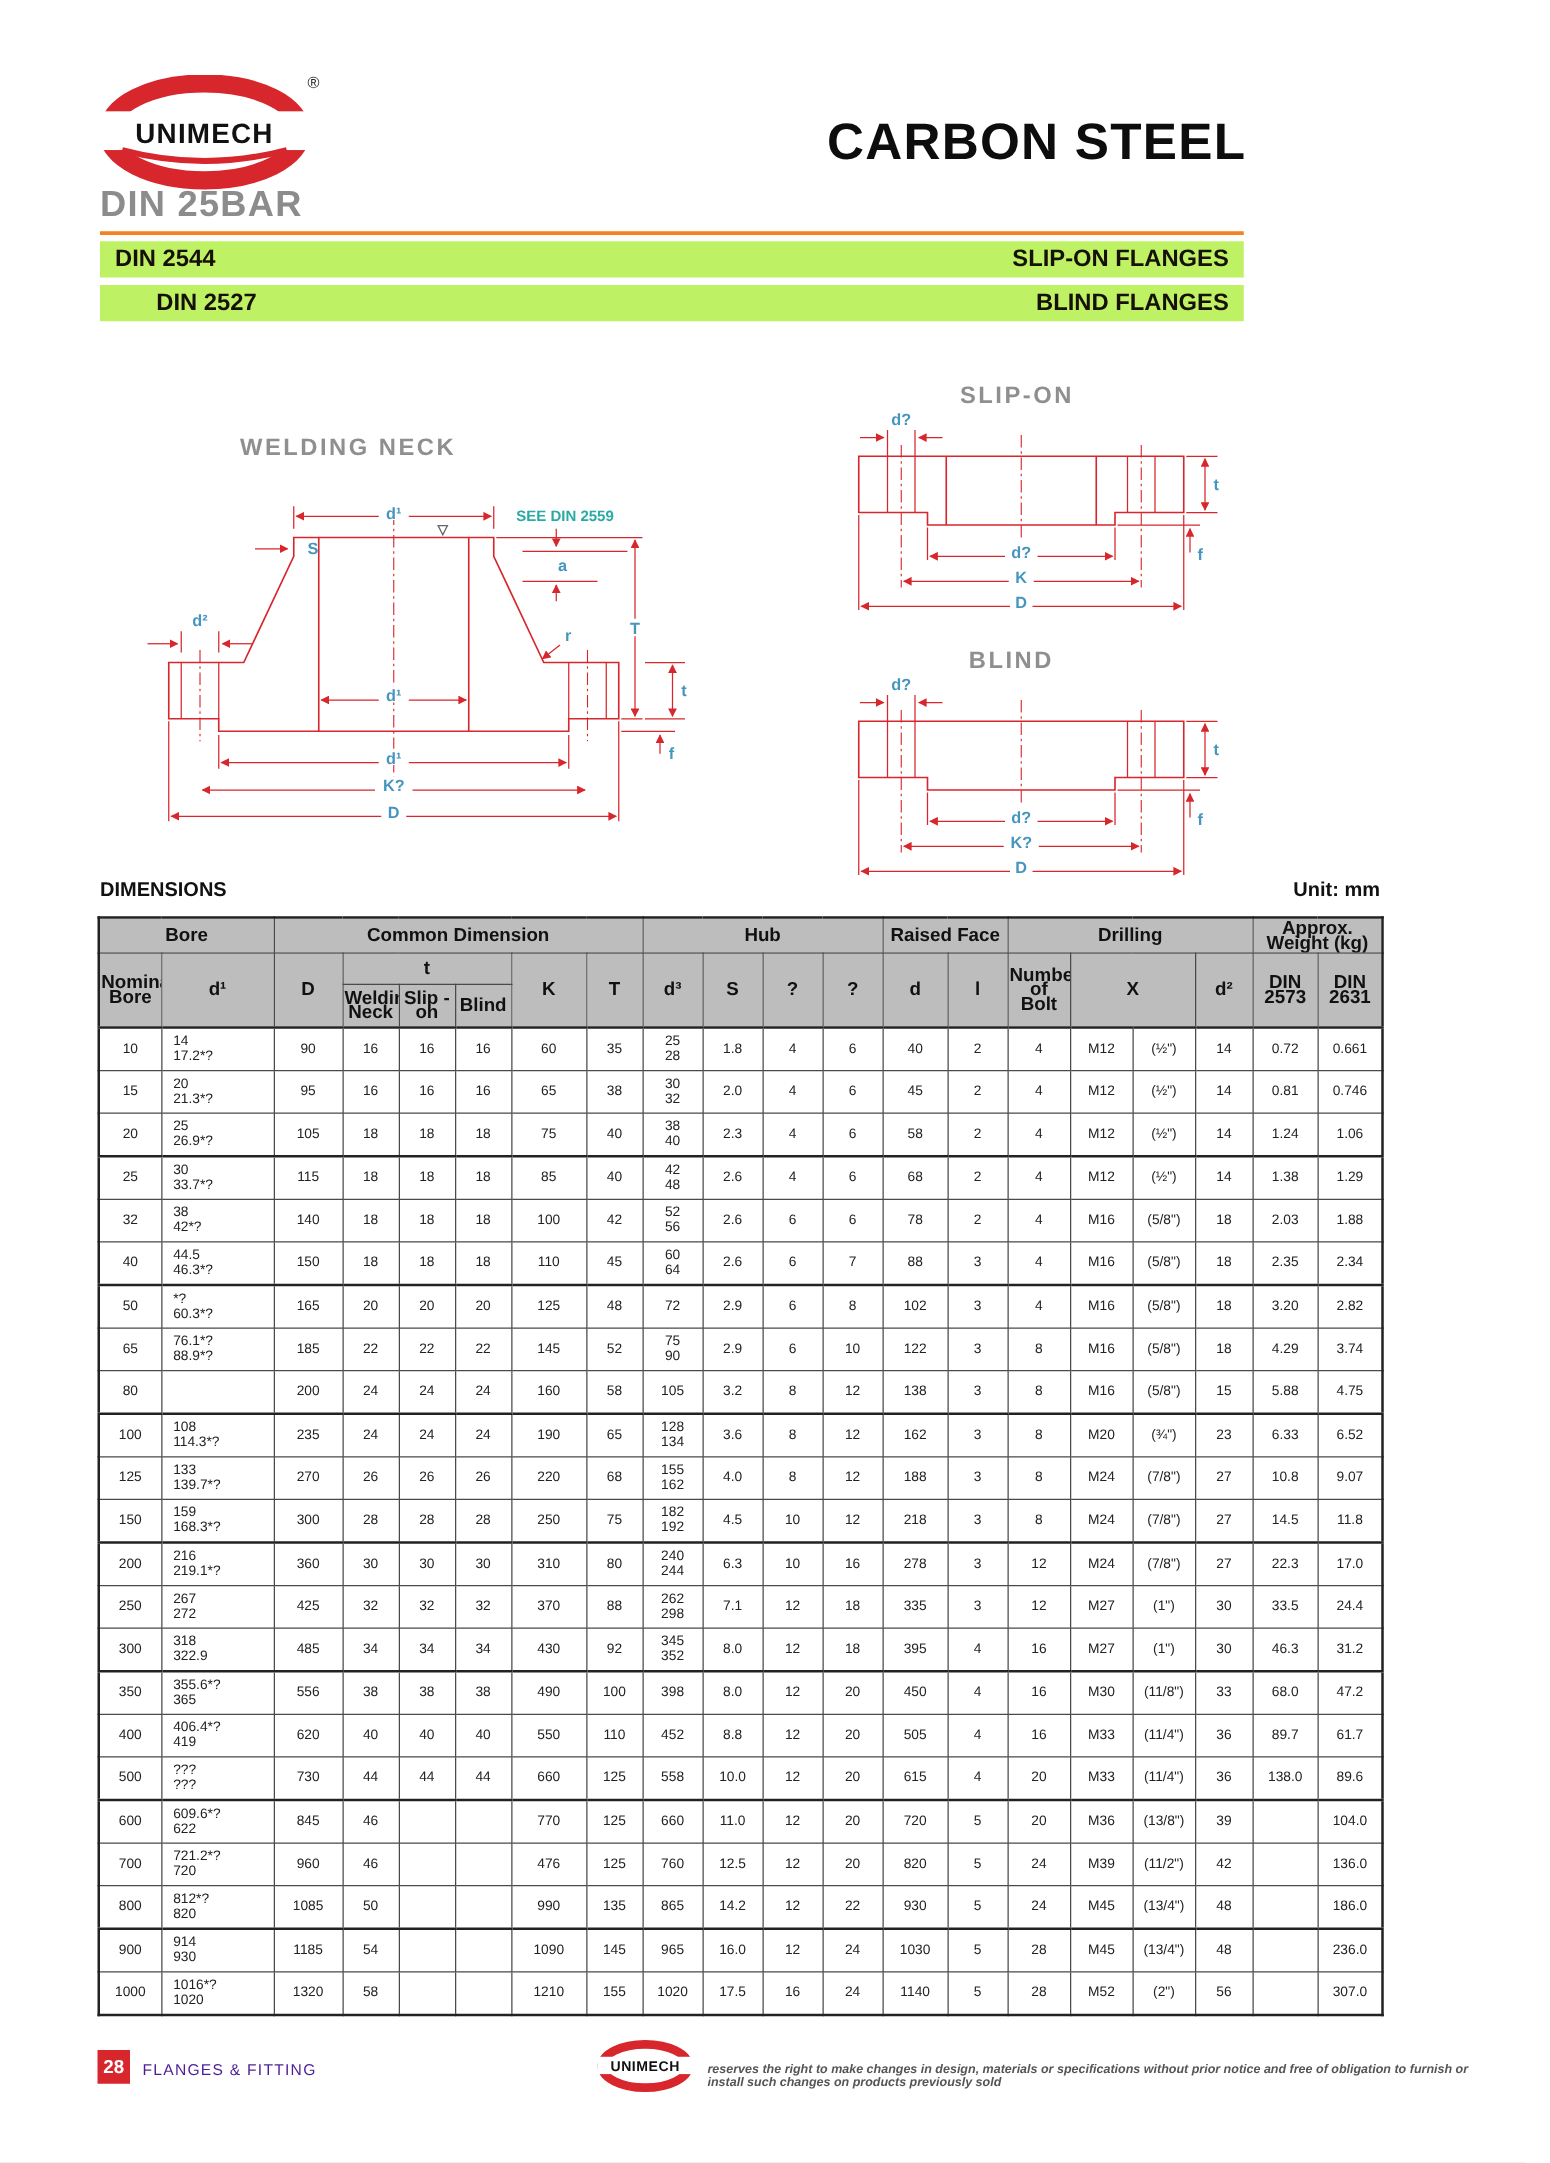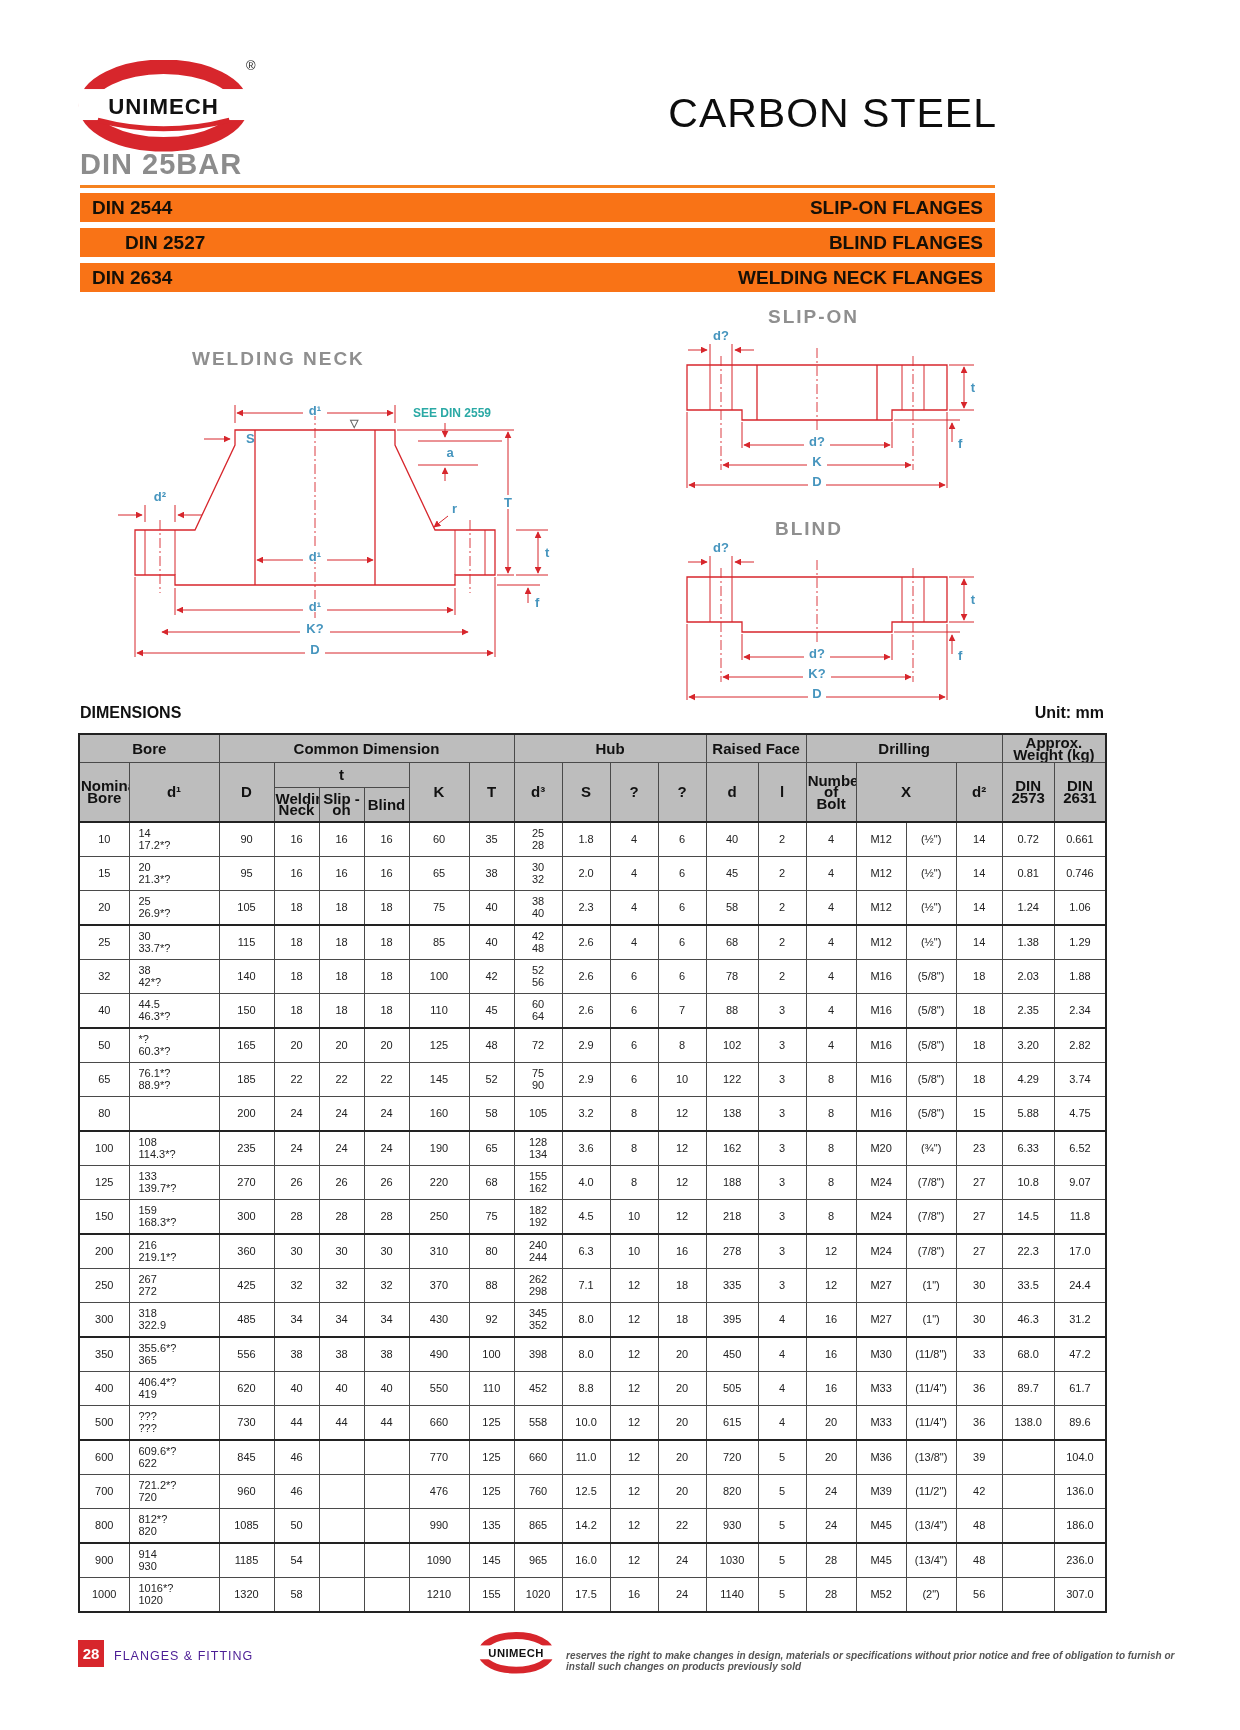--- a/index.html
+++ b/index.html
@@ -3,26 +3,26 @@
 <meta charset="utf-8">
 <style>
   html,body{margin:0;padding:0;background:#e8e8e8;}
   .page{position:relative;width:1240px;height:1730px;background:#ffffff;margin:0 auto;
         font-family:"Liberation Sans",sans-serif;overflow:hidden;}
   .abs{position:absolute;}
 
   
   .logo-wrap{position:absolute;left:78px;top:60px;width:175px;height:92px;}
   .reg-mark{position:absolute;left:246px;top:58px;font-size:13px;color:#222;}
-  .carbon-title{position:absolute;top:90px;right:243px;font-size:41px;font-weight:normal;
+  .carbon-title{position:absolute;top:90px;right:243px;font-size:41px;font-weight:bold;
                 letter-spacing:1px;color:#0d0d0d;white-space:nowrap;}
   .series-title{position:absolute;left:80px;top:148px;font-size:29px;font-weight:bold;
                 color:#8c8c8c;letter-spacing:1px;}
   .orange-rule{position:absolute;left:80px;top:185px;width:915px;height:3px;background:#F5821F;}
-  .banner{position:absolute;left:80px;width:915px;height:29px;background:#f97316;
+  .banner{position:absolute;left:80px;width:915px;height:29px;background:#bef264;
           display:flex;justify-content:space-between;align-items:center;
           padding:0 12px;box-sizing:border-box;font-weight:bold;font-size:19px;color:#161007;}
 
   
   .diag-title{position:absolute;color:#8f8f8f;font-weight:bold;letter-spacing:2px;font-size:19px;}
   svg text{font-family:"Liberation Sans",sans-serif;font-size:13px;font-weight:bold;}
   .lbl{fill:#4695BE;}
   .teal{fill:#2AA9A5;}
   .redln{stroke:#D7262C;stroke-width:1.3;fill:none;}
   .thinln{stroke:#D7262C;stroke-width:1;fill:none;}
@@ -67,24 +67,20 @@
   <div class="series-title">DIN 25BAR</div>
   <div class="orange-rule"></div>
 
   <div class="banner" style="top:193px;">
     <span>DIN 2544</span>
     <span>SLIP-ON FLANGES</span>
   </div>
   <div class="banner" style="top:228px;padding-left:45px;">
     <span>DIN 2527</span>
     <span>BLIND FLANGES</span>
-  </div>
-  <div class="banner" style="top:263px;">
-    <span>DIN 2634</span>
-    <span>WELDING NECK FLANGES</span>
   </div>
 
   <div class="diag-title" style="left:192px;top:348px;">WELDING NECK</div>
   <svg class="abs" style="left:100px;top:375px;" width="455" height="285" viewBox="0 0 455 285">
     <defs>
       <marker id="wn-ar" viewBox="0 0 10 10" refX="9" refY="5" markerWidth="7" markerHeight="7" orient="auto-start-reverse">
         <path d="M0,0L10,5L0,10z" fill="#D7262C"></path>
       </marker>
     </defs>
 

